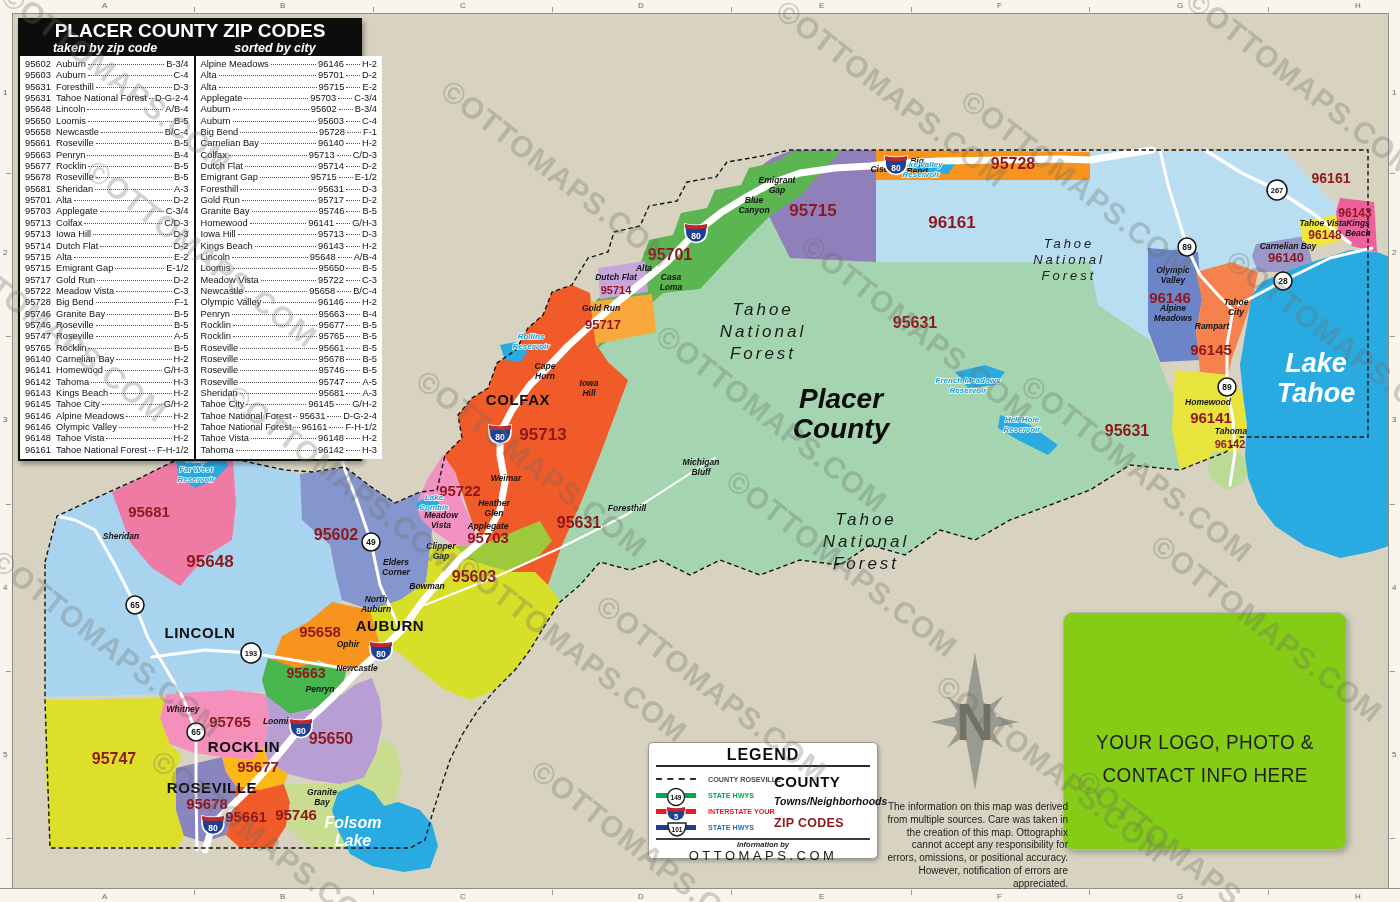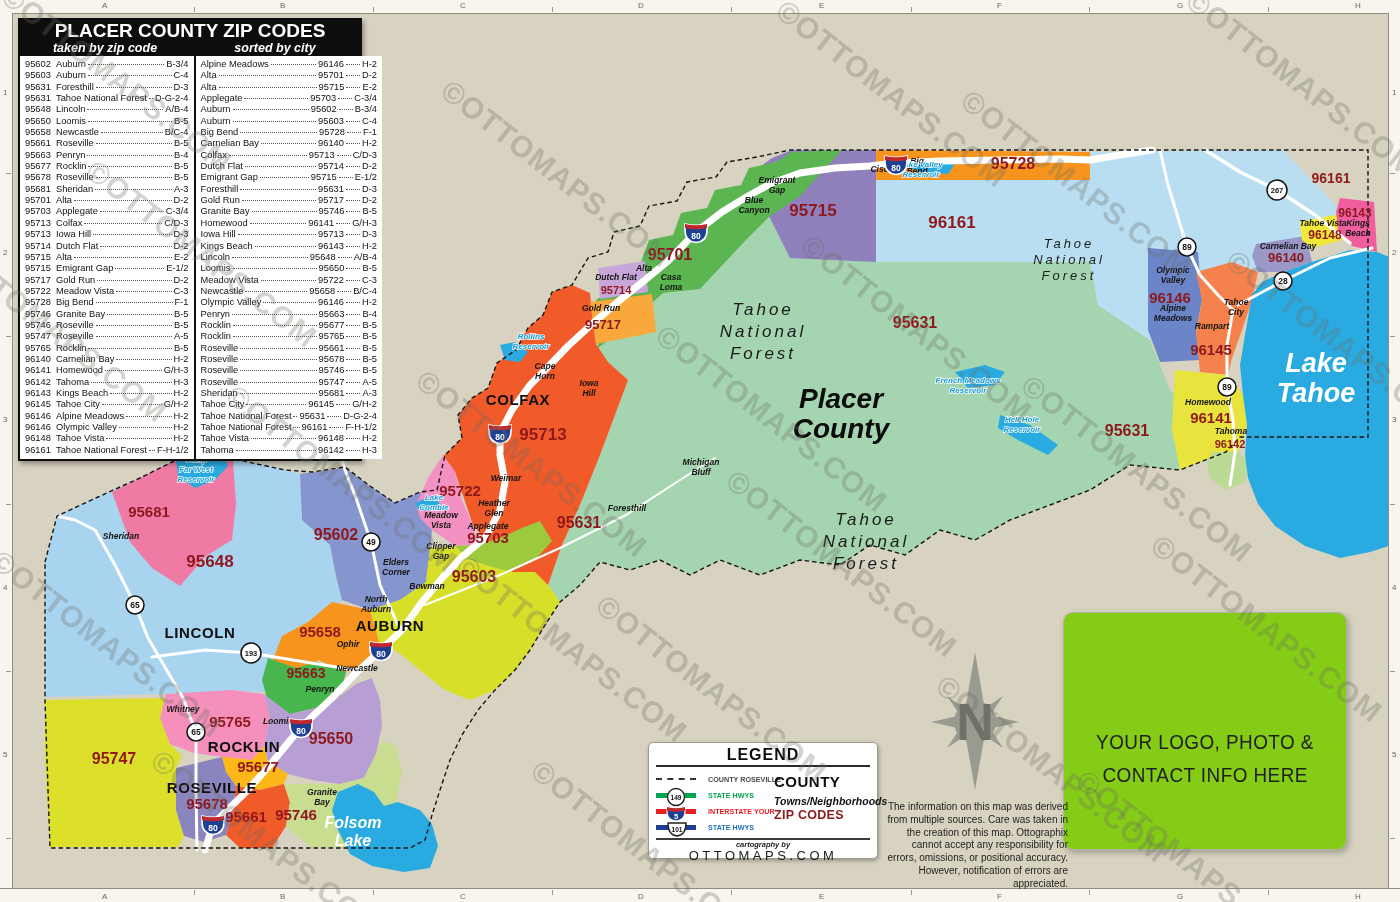--- a/index.html
+++ b/index.html
@@ -47,21 +47,21 @@
   .lbl-blue{color:#1d6fb8;}
   .dash-sample{width:40px;border-top:2.2px dashed #333;}
   .bar{height:5px;width:40px;}
   .bar-green{background:#00a651;}
   .bar-red{background:#ed1c24;}
   .bar-blue{background:#1d3f94;}
   .lg-sample svg{position:absolute;left:9px;top:-6px;}
   .lg-right{position:absolute;right:9px;top:30px;width:94px;}
   .lg-cities{font-size:15px;font-weight:bold;color:#0d0d0d;letter-spacing:.5px;}
   .lg-towns{font-size:10.5px;font-weight:bold;font-style:italic;color:#111;margin-top:5px;}
-  .lg-zip{font-size:12.5px;font-weight:bold;color:#8e181c;margin-top:1px;letter-spacing:.3px;}
+  .lg-zip{font-size:12.5px;font-weight:bold;color:#8e181c;margin-top:9px;letter-spacing:.3px;}
   .lg-foot{border-top:2px solid #3a3a3a;margin-top:3px;padding-top:1px;text-align:center;}
   .lg-cart{font-size:7.5px;font-style:italic;font-weight:bold;color:#222;line-height:8px;}
   .lg-brand{font-size:13px;color:#1b1b1b;letter-spacing:3.5px;line-height:14px;}
   
   #logo-box{left:1063px;top:612px;width:284px;height:238px;background:#84cc16;border:1px solid #b5b3a8;border-radius:10px;box-shadow:2px 3px 6px rgba(0,0,0,.25);box-sizing:border-box;display:flex;flex-direction:column;justify-content:center;align-items:center;padding-top:55px;}
   #logo-box .logo-line{font-size:21px;color:#1f1f1f;line-height:1.55;letter-spacing:.5px;transform:scaleX(.9);white-space:nowrap;}
   
   #disclaimer{left:881px;top:801px;width:187px;font-size:10px;line-height:1.28;color:#1c1c1c;text-align:right;}
   
   .ruler{position:absolute;background:#f7f5ee;z-index:5;}
@@ -870,21 +870,21 @@
           </svg>
         </span>
       <span class="lg-lbl lbl-blue">STATE HWYS</span>
     </div>
     <div class="lg-right">
       <div class="lg-cities">COUNTY</div>
       <div class="lg-towns">Towns/Neighborhoods</div>
       <div class="lg-zip">ZIP CODES</div>
     </div>
     <div class="lg-foot">
-      <div class="lg-cart">cartography by</div>
+      <div class="lg-cart">information by</div>
       <div class="lg-brand">OTTOMAPS.COM</div>
     </div>
   </div>
 
   <div class="panel" id="logo-box">
     <div class="logo-line">YOUR LOGO, PHOTO &amp;</div>
     <div class="logo-line">CONTACT INFO HERE</div>
   </div>
 
   <div class="panel" id="disclaimer">The information on this map was derived from multiple sources. Care was taken in the creation of this map. Ottographix cannot accept any responsibility for errors, omissions, or positional accuracy. However, notification of errors are appreciated.</div>

